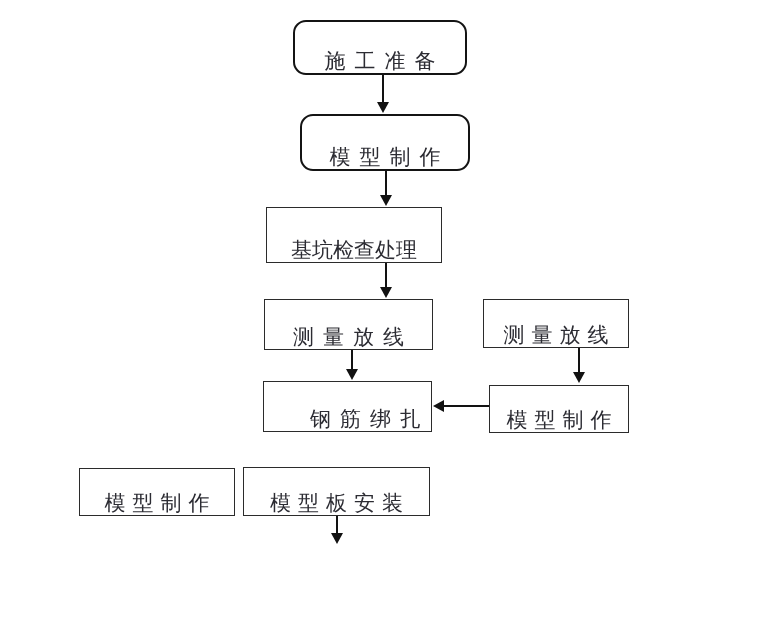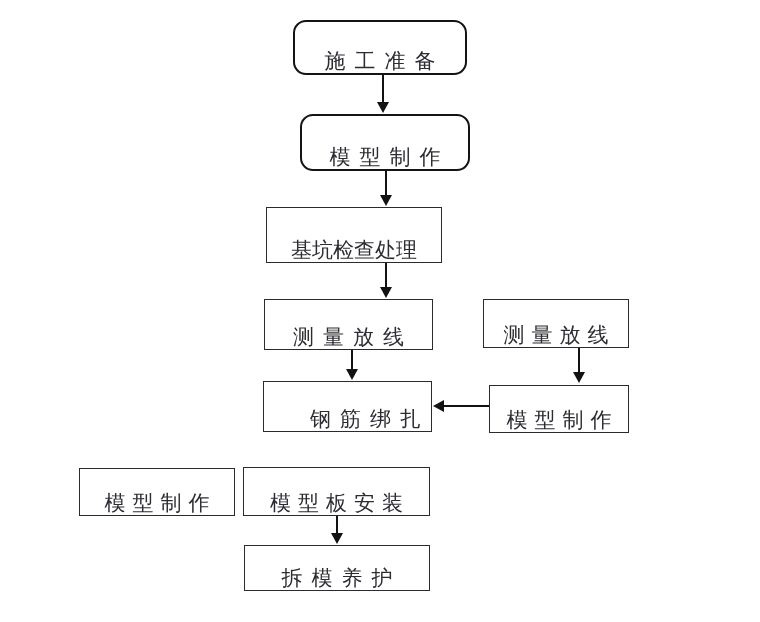--- a/index.html
+++ b/index.html
@@ -106,23 +106,20 @@
   </div>
 
   <div class="node sp1" style="left:243px; top:467px; width:187px; height:49px;">
     <span class="label">模型板安装</span>
   </div>
 
   <div class="node sp1" style="left:79px; top:468px; width:156px; height:48px;">
     <span class="label">模型制作</span>
   </div>
 
-  <div class="node sp2" style="left:244px; top:545px; width:186px; height:46px;">
-    <span class="label">拆模养护</span>
-  </div>
 
   <div class="vline" style="left:382px; top:75px;  height:28px;"></div>
   <div class="arrow-down" style="left:377px; top:102px;"></div>
 
   <div class="vline" style="left:385px; top:171px; height:25px;"></div>
   <div class="arrow-down" style="left:380px; top:195px;"></div>
 
   <div class="vline" style="left:385px; top:263px; height:25px;"></div>
   <div class="arrow-down" style="left:380px; top:287px;"></div>
 

